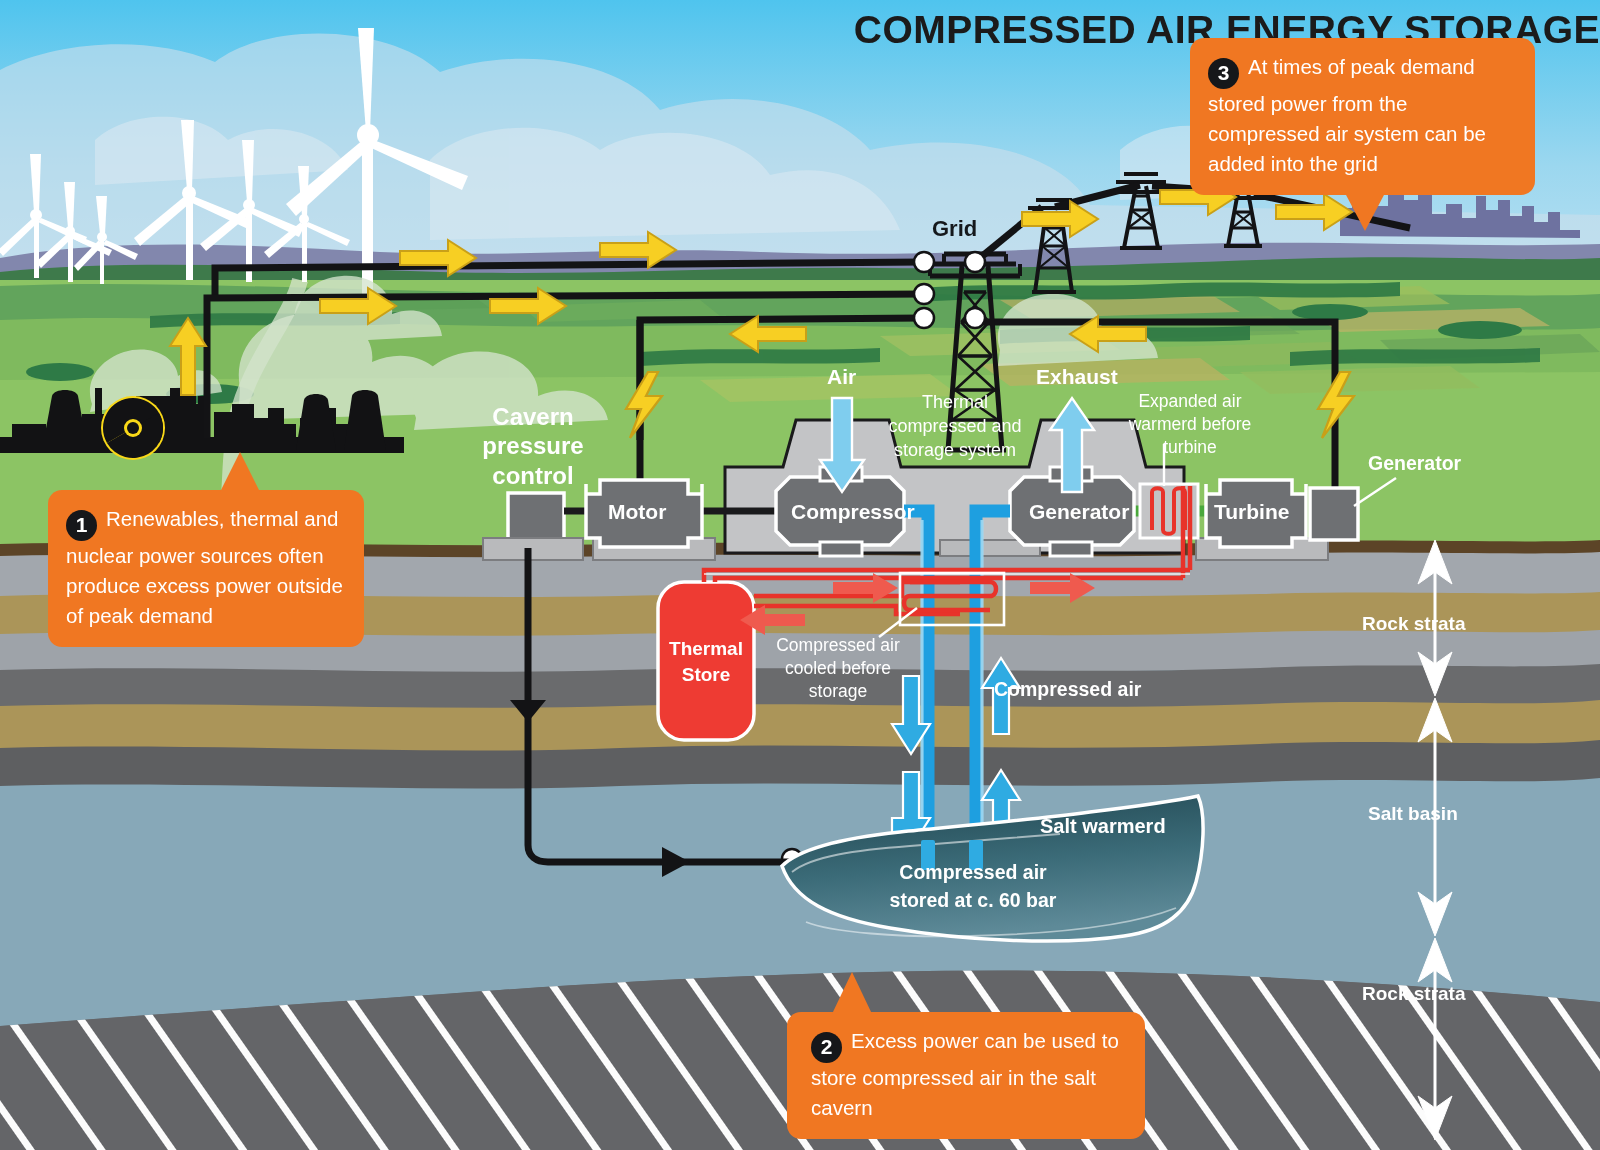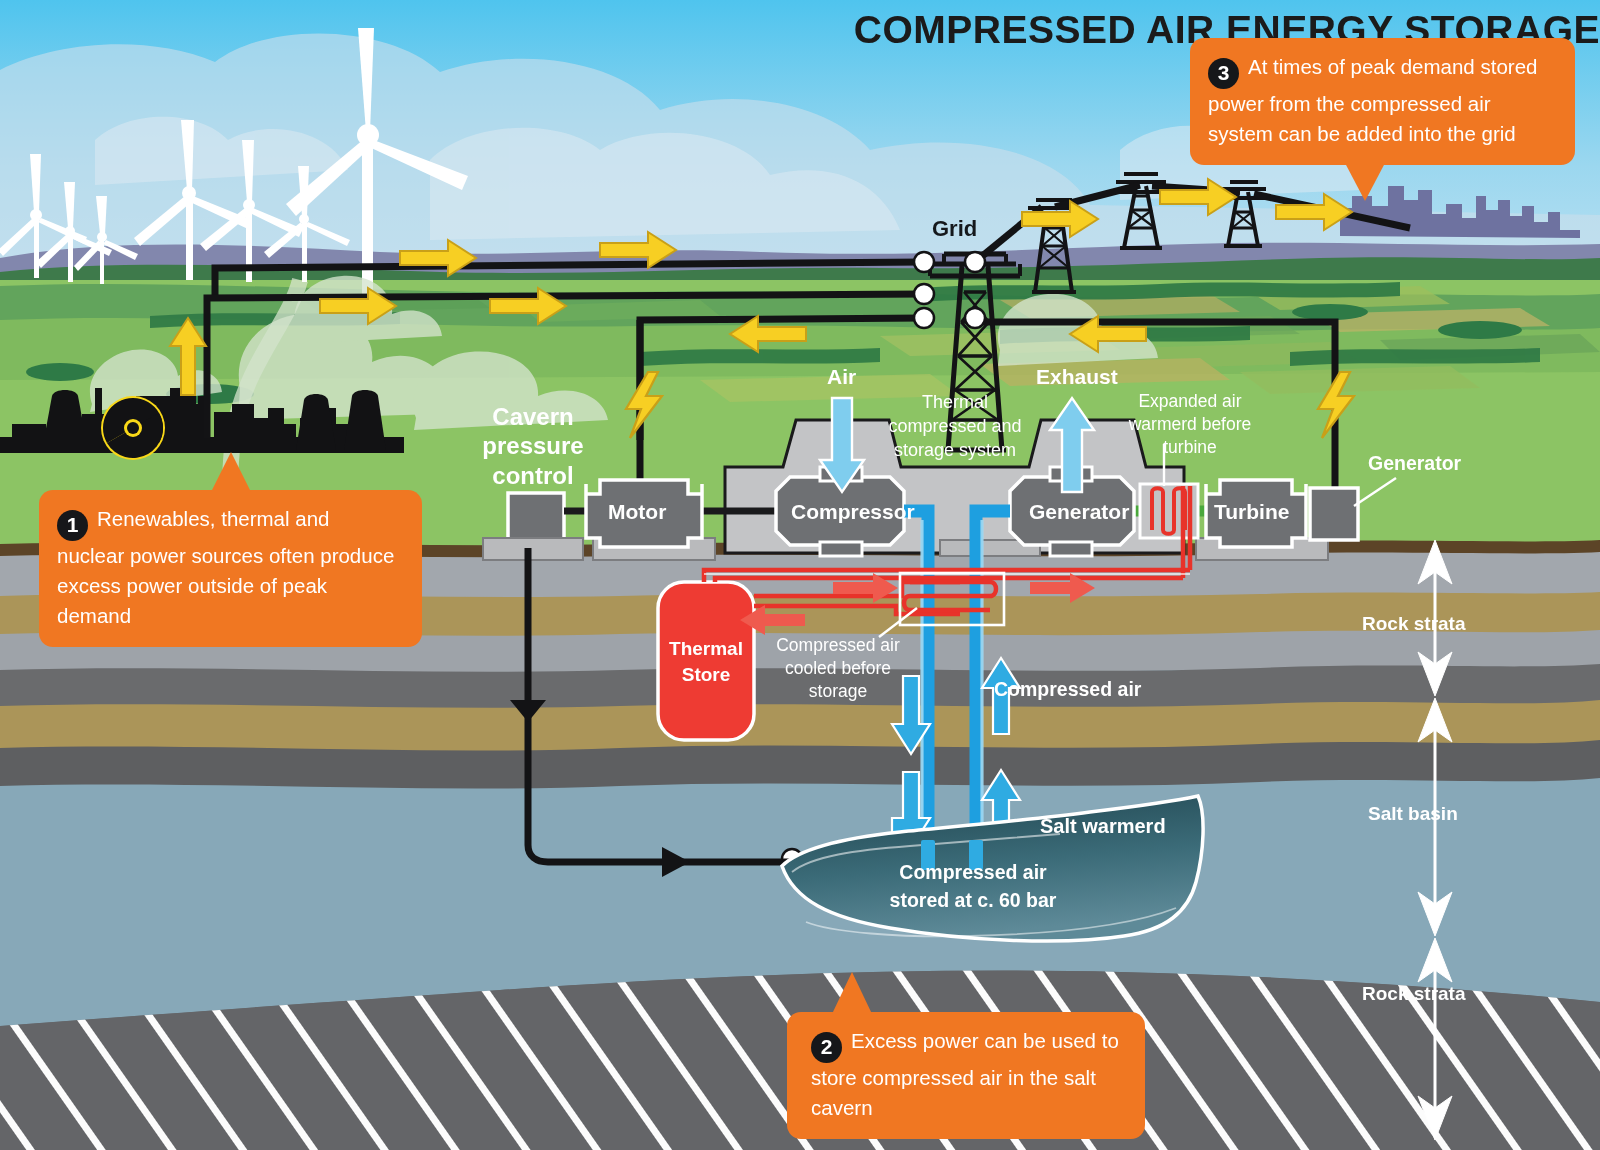--- a/index.html
+++ b/index.html
@@ -28,27 +28,27 @@
   }
   .callout .num{
     display:inline-flex;align-items:center;justify-content:center;
     width:31px;height:31px;border-radius:50%;
     background:#16171a;color:#fff;font-weight:bold;font-size:21px;
     vertical-align:-6px;margin-right:9px;
   }
   .callout .txt{display:inline;}
   .tail{position:absolute;width:0;height:0;}
 
-  #callout3{left:1190px;top:38px;width:385px;}
+  #callout3{left:1190px;top:38px;width:345px;}
   #callout3 .tail{
     left:155px;bottom:-36px;
     border-left:20px solid transparent;border-right:20px solid transparent;
     border-top:38px solid #f07722;
   }
-  #callout1{left:39px;top:490px;width:383px;}
+  #callout1{left:48px;top:490px;width:316px;}
   #callout1 .tail{
     left:172px;top:-38px;
     border-left:20px solid transparent;border-right:20px solid transparent;
     border-bottom:40px solid #f07722;
   }
   #callout2{left:787px;top:1012px;width:358px;padding-left:24px;}
   #callout2 .tail{
     left:45px;top:-40px;
     border-left:20px solid transparent;border-right:20px solid transparent;
     border-bottom:42px solid #f07722;

